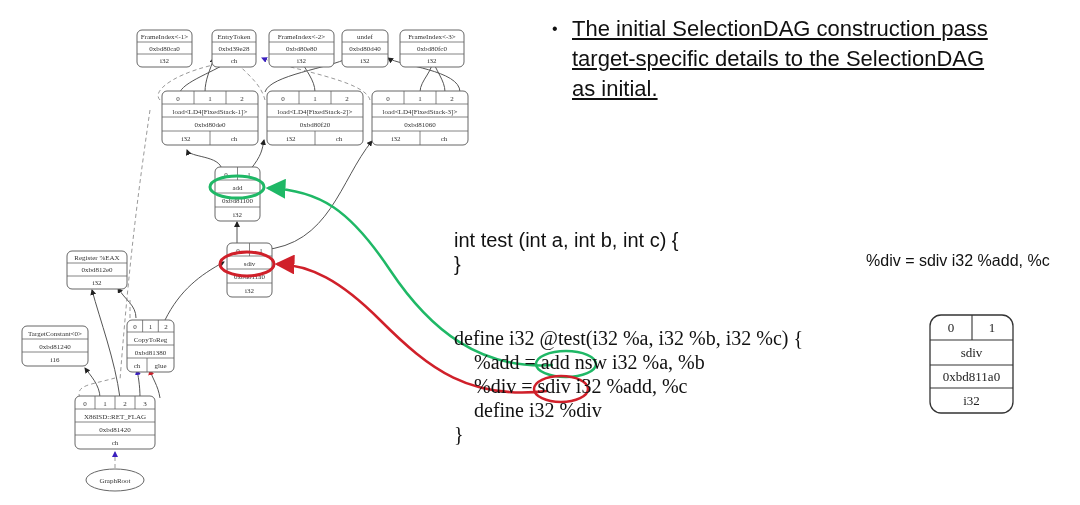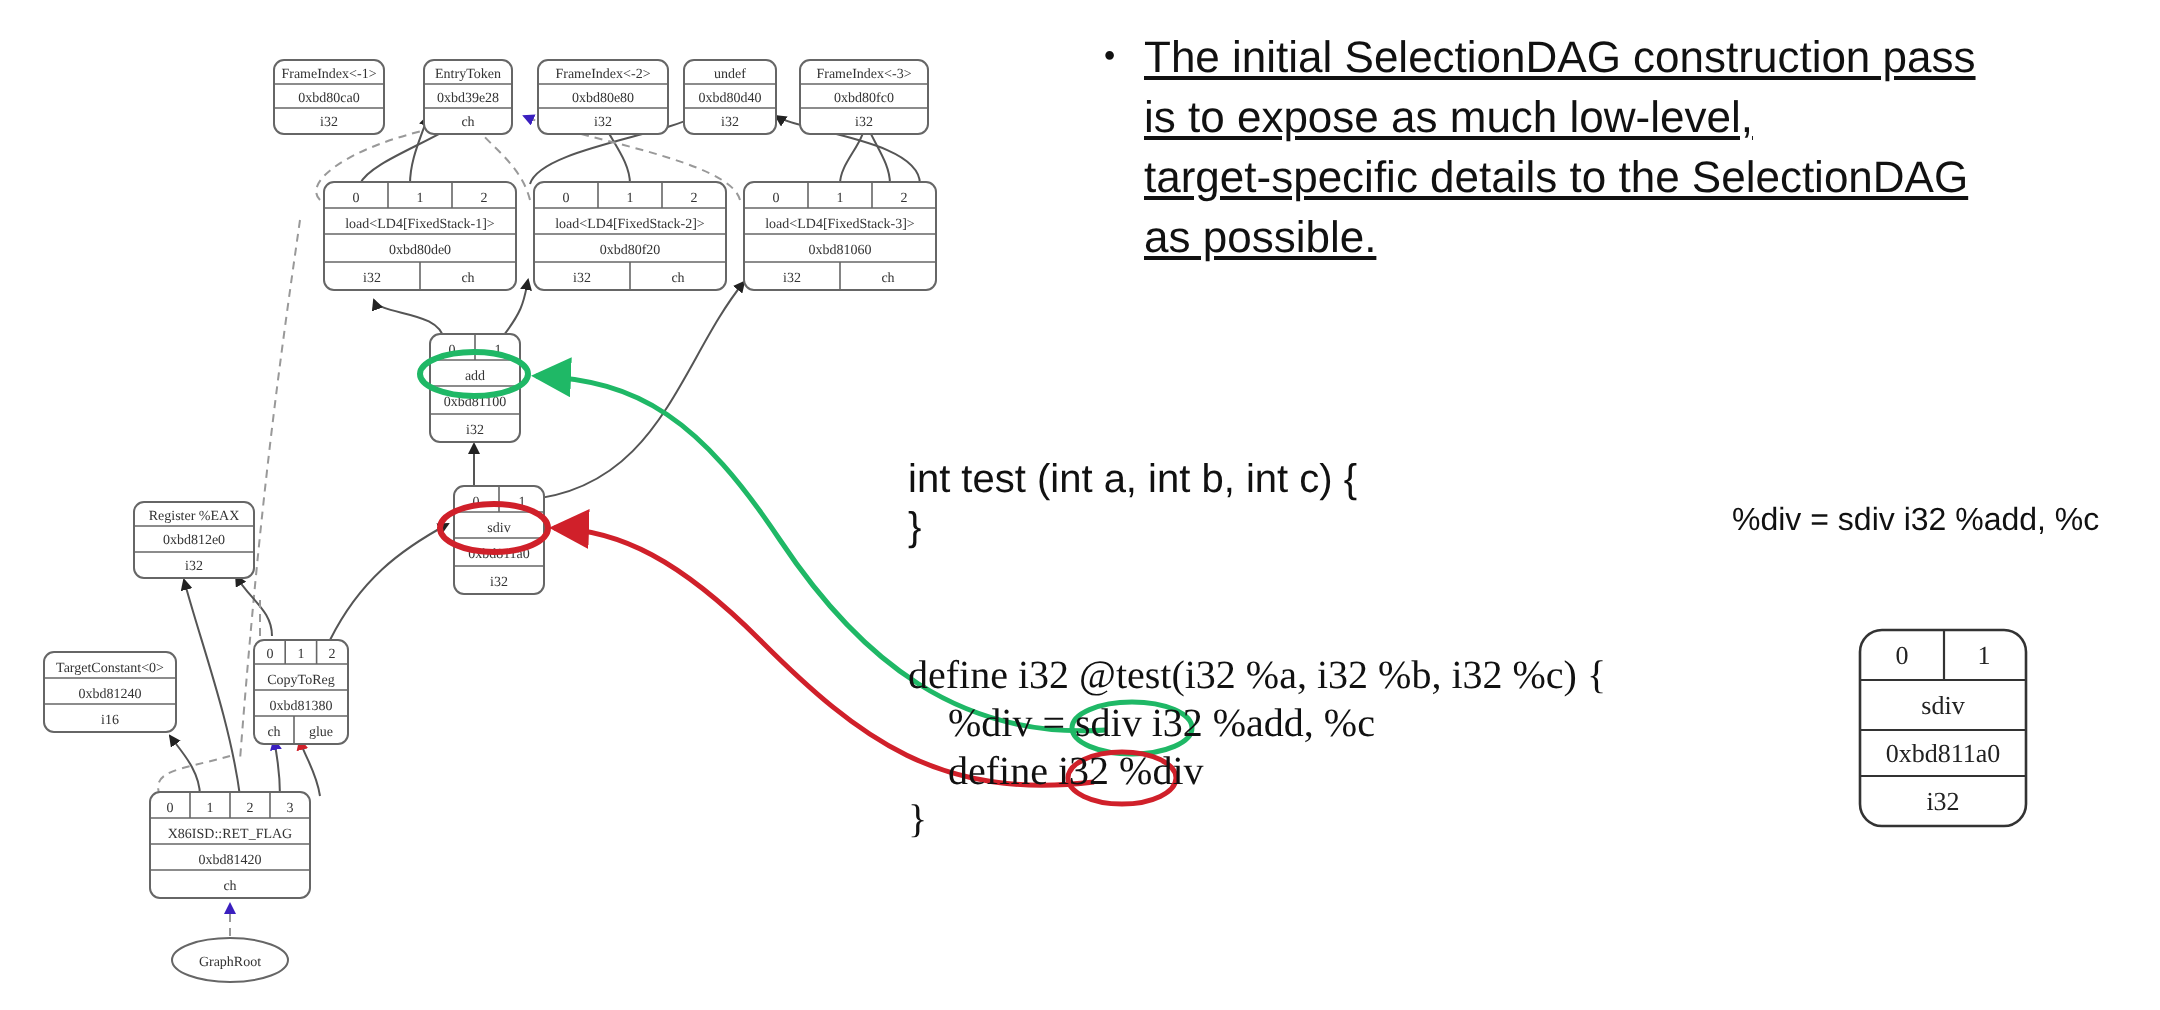--- a/index.html
+++ b/index.html
@@ -275,22 +275,21 @@
     <text class="node-text-lg" x="62" y="17" text-anchor="middle">1</text>
     <text class="node-text-lg" x="41.5" y="42" text-anchor="middle">sdiv</text>
     <text class="node-text-lg" x="41.5" y="66" text-anchor="middle">0xbd811a0</text>
     <text class="node-text-lg" x="41.5" y="90" text-anchor="middle">i32</text>
   </g>
 </svg>
 
 <div class="bullet-block">
   <span class="bullet">•</span>
   <span class="line">The initial SelectionDAG construction pass</span>
-  <span class="line">is to expose as much low-level,</span>
   <span class="line">target-specific details to the SelectionDAG</span>
-  <span class="line">as possible.</span>
+  <span class="line">as initial.</span>
 </div>
 
 <div class="code" style="left:454px; top:228px;"><div>int test (int a, int b, int c) {</div><div>}</div></div>
 
-<div class="code" style="left:454px; top:326px;font-family:Liberation Serif, serif;"><div>define i32 @test(i32 %a, i32 %b, i32 %c) {</div><div>    %div = sdiv i32 %add, %c</div><div>    define i32 %div</div><div>}</div></div>
+<div class="code" style="left:454px; top:326px;font-family:Liberation Serif, serif;"><div>define i32 @test(i32 %a, i32 %b, i32 %c) {</div><div>    %add = add nsw i32 %a, %b</div><div>    %div = sdiv i32 %add, %c</div><div>    define i32 %div</div><div>}</div></div>
 
 <div class="ir-eq">%div = sdiv i32 %add, %c</div>
 
 </body></html>

